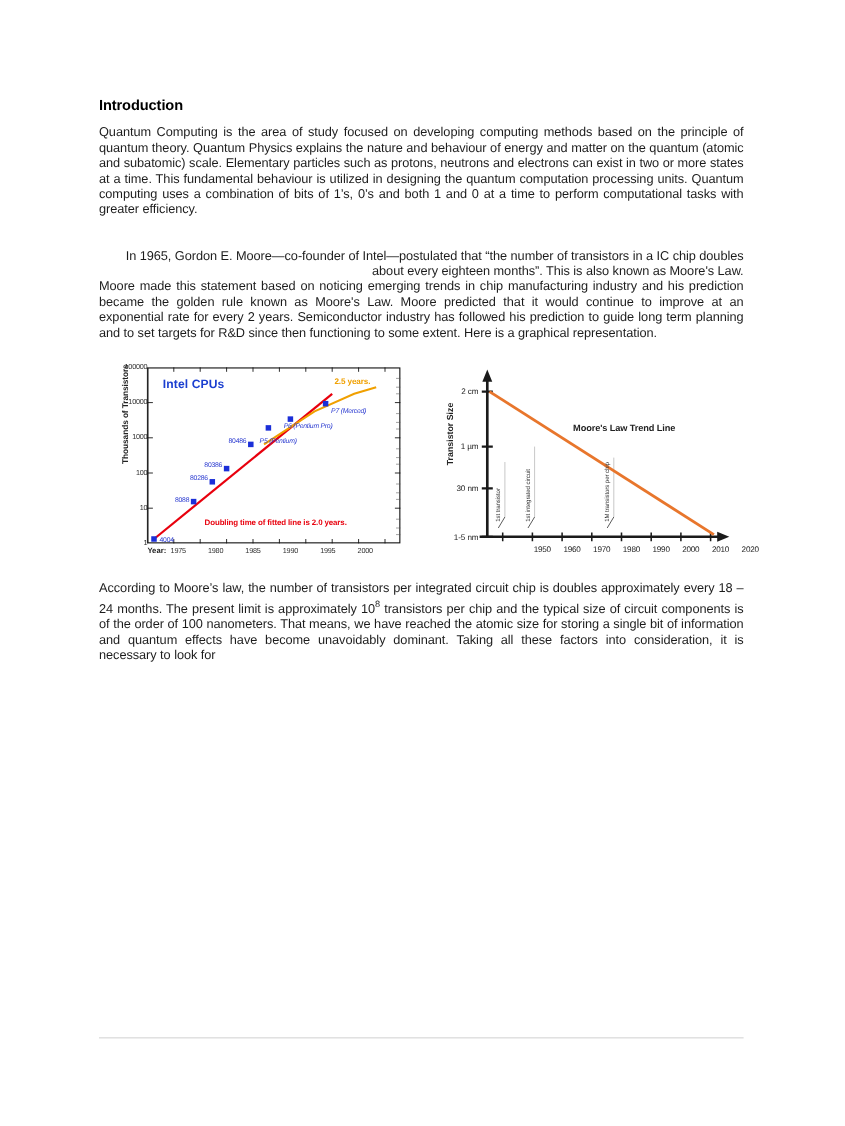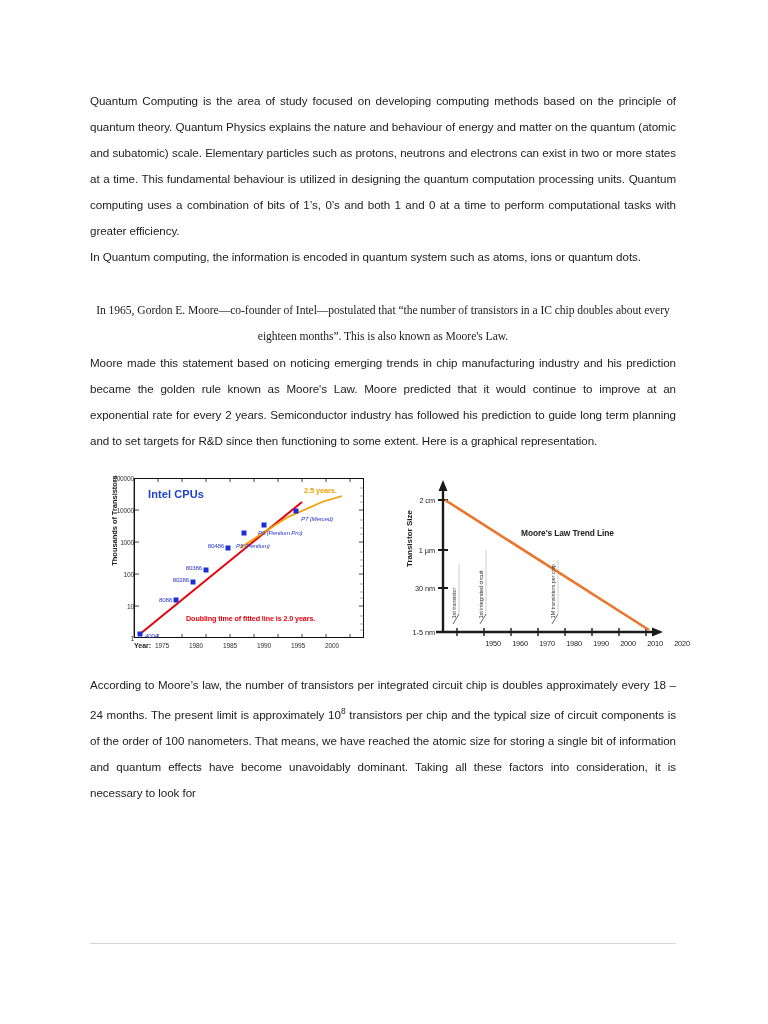--- a/index.html
+++ b/index.html
@@ -37,27 +37,27 @@
   }
   h2.heading2 {
     font-size: 13.3px;
     font-weight: bold;
     margin: 0 0 10px 0;
     letter-spacing: -0.1px;
     color: #000;
   }
   p.body {
     font-size: 11.6px;
-    line-height: 26px;
+    line-height: 14px;
     text-align: justify;
     margin: 0;
     color: #1c1c1c;
     letter-spacing: -0.05px;
   }
-  p.body.nojust { text-align: center; font-family: Liberation Serif, serif; }
+  p.body.nojust { text-align: right; }
   .spacer-lg { height: 28px; }
   .figure-row {
     margin-top: 18px;
     display: flex;
     align-items: flex-start;
     justify-content: flex-start;
     gap: 16px;
   }
   .after-figure { margin-top: 22px; }
 
@@ -232,22 +232,22 @@
     background: #d4d4d4;
   }
 </style>
 </head>
 <body>
 
 <div class="page">
 
   <div class="content">
 
+    <h2 class="heading">Introduction</h2>
     <p class="body">Quantum Computing is the area of study focused on developing computing methods based on the principle of quantum theory. Quantum Physics explains the nature and behaviour of energy and matter on the quantum (atomic and subatomic) scale. Elementary particles such as protons, neutrons and electrons can exist in two or more states at a time. This fundamental behaviour is utilized in designing the quantum computation processing units. Quantum computing uses a combination of bits of 1’s, 0’s and both 1 and 0 at a time to perform computational tasks with greater efficiency.</p>
-    <p class="body">In Quantum computing, the information is encoded in quantum system such as atoms, ions or quantum dots.</p>
 
     <div class="spacer-lg"></div>
 
     <p class="body nojust"> In 1965, Gordon E. Moore—co-founder of Intel—postulated that “the number of transistors in a IC chip doubles about every eighteen months”. This is also known as Moore's Law.</p>
     <p class="body">Moore made this statement based on noticing emerging trends in chip manufacturing industry and his prediction became the golden rule known as Moore's Law. Moore predicted that it would continue to improve at an exponential rate for every 2 years. Semiconductor industry has followed his prediction to guide long term planning and to set targets for R&amp;D since then functioning to some extent.  Here is a graphical representation.</p>
 
     <div class="figure-row">
 
       <div class="chart-left">
 

